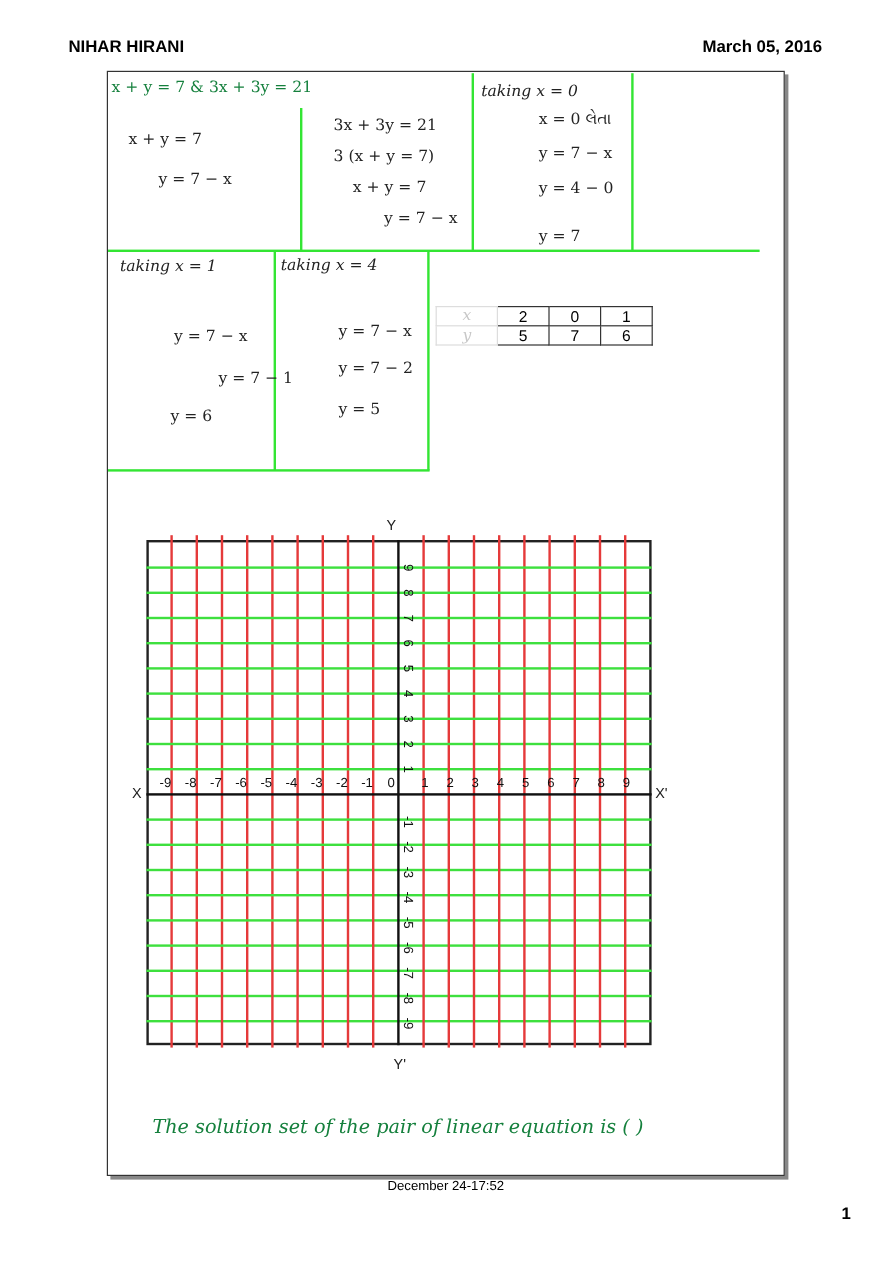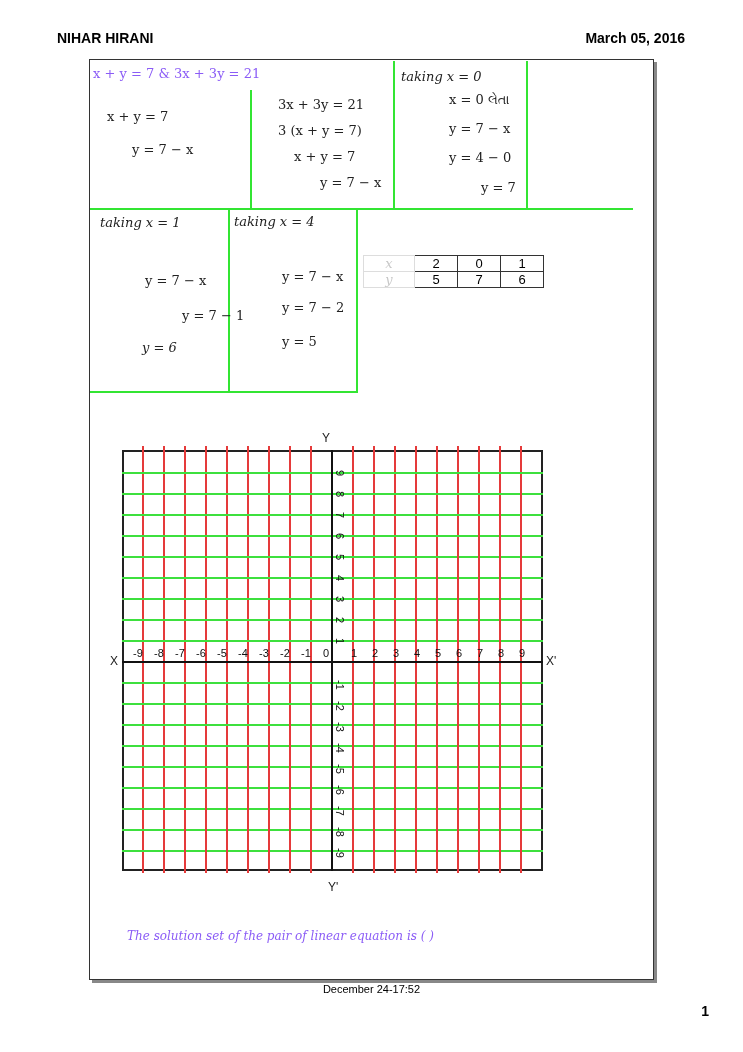--- a/index.html
+++ b/index.html
@@ -3,21 +3,21 @@
 <meta charset="utf-8">
 <style>
   html, body { margin: 0; padding: 0; background: #ffffff; }
   body { width: 743px; height: 1052px; position: relative; overflow: hidden; font-family: "Liberation Sans", sans-serif; color: #000; }
   .hdr { position: absolute; top: 30px; font-weight: bold; font-size: 14px; margin-left: 24px; }
   .hdr-left { left: 33px; }
   .hdr-right { right: 58px; }
   .page { position: absolute; left: 89px; top: 59px; width: 563px; height: 919px; border: 1.5px solid #333; box-shadow: 3px 3px 0 #888; background: #fff; }
   .abs { position: absolute; }
   .math { font-family: "DejaVu Serif", serif; font-size: 13px; white-space: nowrap; color: #222; }
-  .faded { color: #8b5cf6; }
+  .faded { color: #15803d; }
   .gline { position: absolute; background: #33e533; }
   .xyt { position: absolute; border-collapse: collapse; font-family: "Liberation Sans", sans-serif; font-size: 13px; }
   .xyt td { border: 1px solid #333; width: 42px; height: 15px; text-align: center; padding: 0; line-height: 15px; }
   .xyt td.lbl { border: 1px solid #ddd; color: #c8c8c8; font-family: "DejaVu Serif", serif; font-style: italic; width: 50px; }
   .graph { position: absolute; left: 122px; top: 450px; width: 421px; height: 421px; border: 2px solid #222; box-sizing: border-box; }
   .vred { position: absolute; width: 2px; background: #e53a3a; }
   .hgreen { position: absolute; height: 2px; background: #3ee03e; }
   .axis { position: absolute; background: #111; }
   .tick { position: absolute; font-size: 11px; font-family: "Liberation Sans", sans-serif; color: #111; }
   .ytick { position: absolute; font-size: 11px; font-family: "Liberation Sans", sans-serif; color: #111; transform: rotate(90deg); transform-origin: left top; }
@@ -48,26 +48,26 @@
 
 <div class="abs math" style="left:278px;top:97px;">3x + 3y = 21</div>
 <div class="abs math" style="left:278px;top:123px;">3 (x + y = 7)</div>
 <div class="abs math" style="left:294px;top:149px;">x + y = 7</div>
 <div class="abs math" style="left:320px;top:175px;">y = 7 − x</div>
 
 <div class="abs math" style="left:401px;top:69px;font-style:italic;">taking x = 0</div>
 <div class="abs math" style="left:449px;top:92px;">x = 0 લેતા</div>
 <div class="abs math" style="left:449px;top:121px;">y = 7 − x</div>
 <div class="abs math" style="left:449px;top:150px;">y = 4 − 0</div>
-<div class="abs math" style="left:449px;top:180px;margin-left:32px;">y = 7</div>
+<div class="abs math" style="left:449px;top:190px;">y = 7</div>
 
 <div class="abs math" style="left:100px;top:215px;font-style:italic;">taking x = 1</div>
 <div class="abs math" style="left:145px;top:273px;">y = 7 − x</div>
 <div class="abs math" style="left:142px;top:308px;margin-left:40px;">y =  7 − 1</div>
-<div class="abs math" style="left:142px;top:340px;font-style:italic;">y = 6</div>
+<div class="abs math" style="left:142px;top:340px;">y = 6</div>
 
 <div class="abs math" style="left:234px;top:214px;font-style:italic;">taking x = 4</div>
 <div class="abs math" style="left:282px;top:269px;">y = 7 − x</div>
 <div class="abs math" style="left:282px;top:300px;">y = 7 − 2</div>
 <div class="abs math" style="left:282px;top:334px;">y = 5</div>
 
 <table class="xyt" style="left:363px;top:255px;">
   <tbody>
       <tr>
     <td class="lbl">x</td>
@@ -161,16 +161,16 @@
     <div class="ytick" style="left: 346px; top: 701px;">-2</div>
     <div class="ytick" style="left: 346px; top: 722px;">-3</div>
     <div class="ytick" style="left: 346px; top: 743px;">-4</div>
     <div class="ytick" style="left: 346px; top: 764px;">-5</div>
     <div class="ytick" style="left: 346px; top: 785px;">-6</div>
     <div class="ytick" style="left: 346px; top: 806px;">-7</div>
     <div class="ytick" style="left: 346px; top: 827px;">-8</div>
     <div class="ytick" style="left: 346px; top: 848px;">-9</div>
   </div>
 
-<div class="abs math faded" style="left:127px;top:929px;font-style:italic;font-size:12px;">The solution set of the pair of linear equation is (            )</div>
+<div class="abs math faded" style="left:127px;top:929px;font-style:italic;font-size:16px;">The solution set of the pair of linear equation is (            )</div>
 
 <div class="footer">December 24-17:52</div>
 <div class="pnum">1</div>
 
 </body></html>

